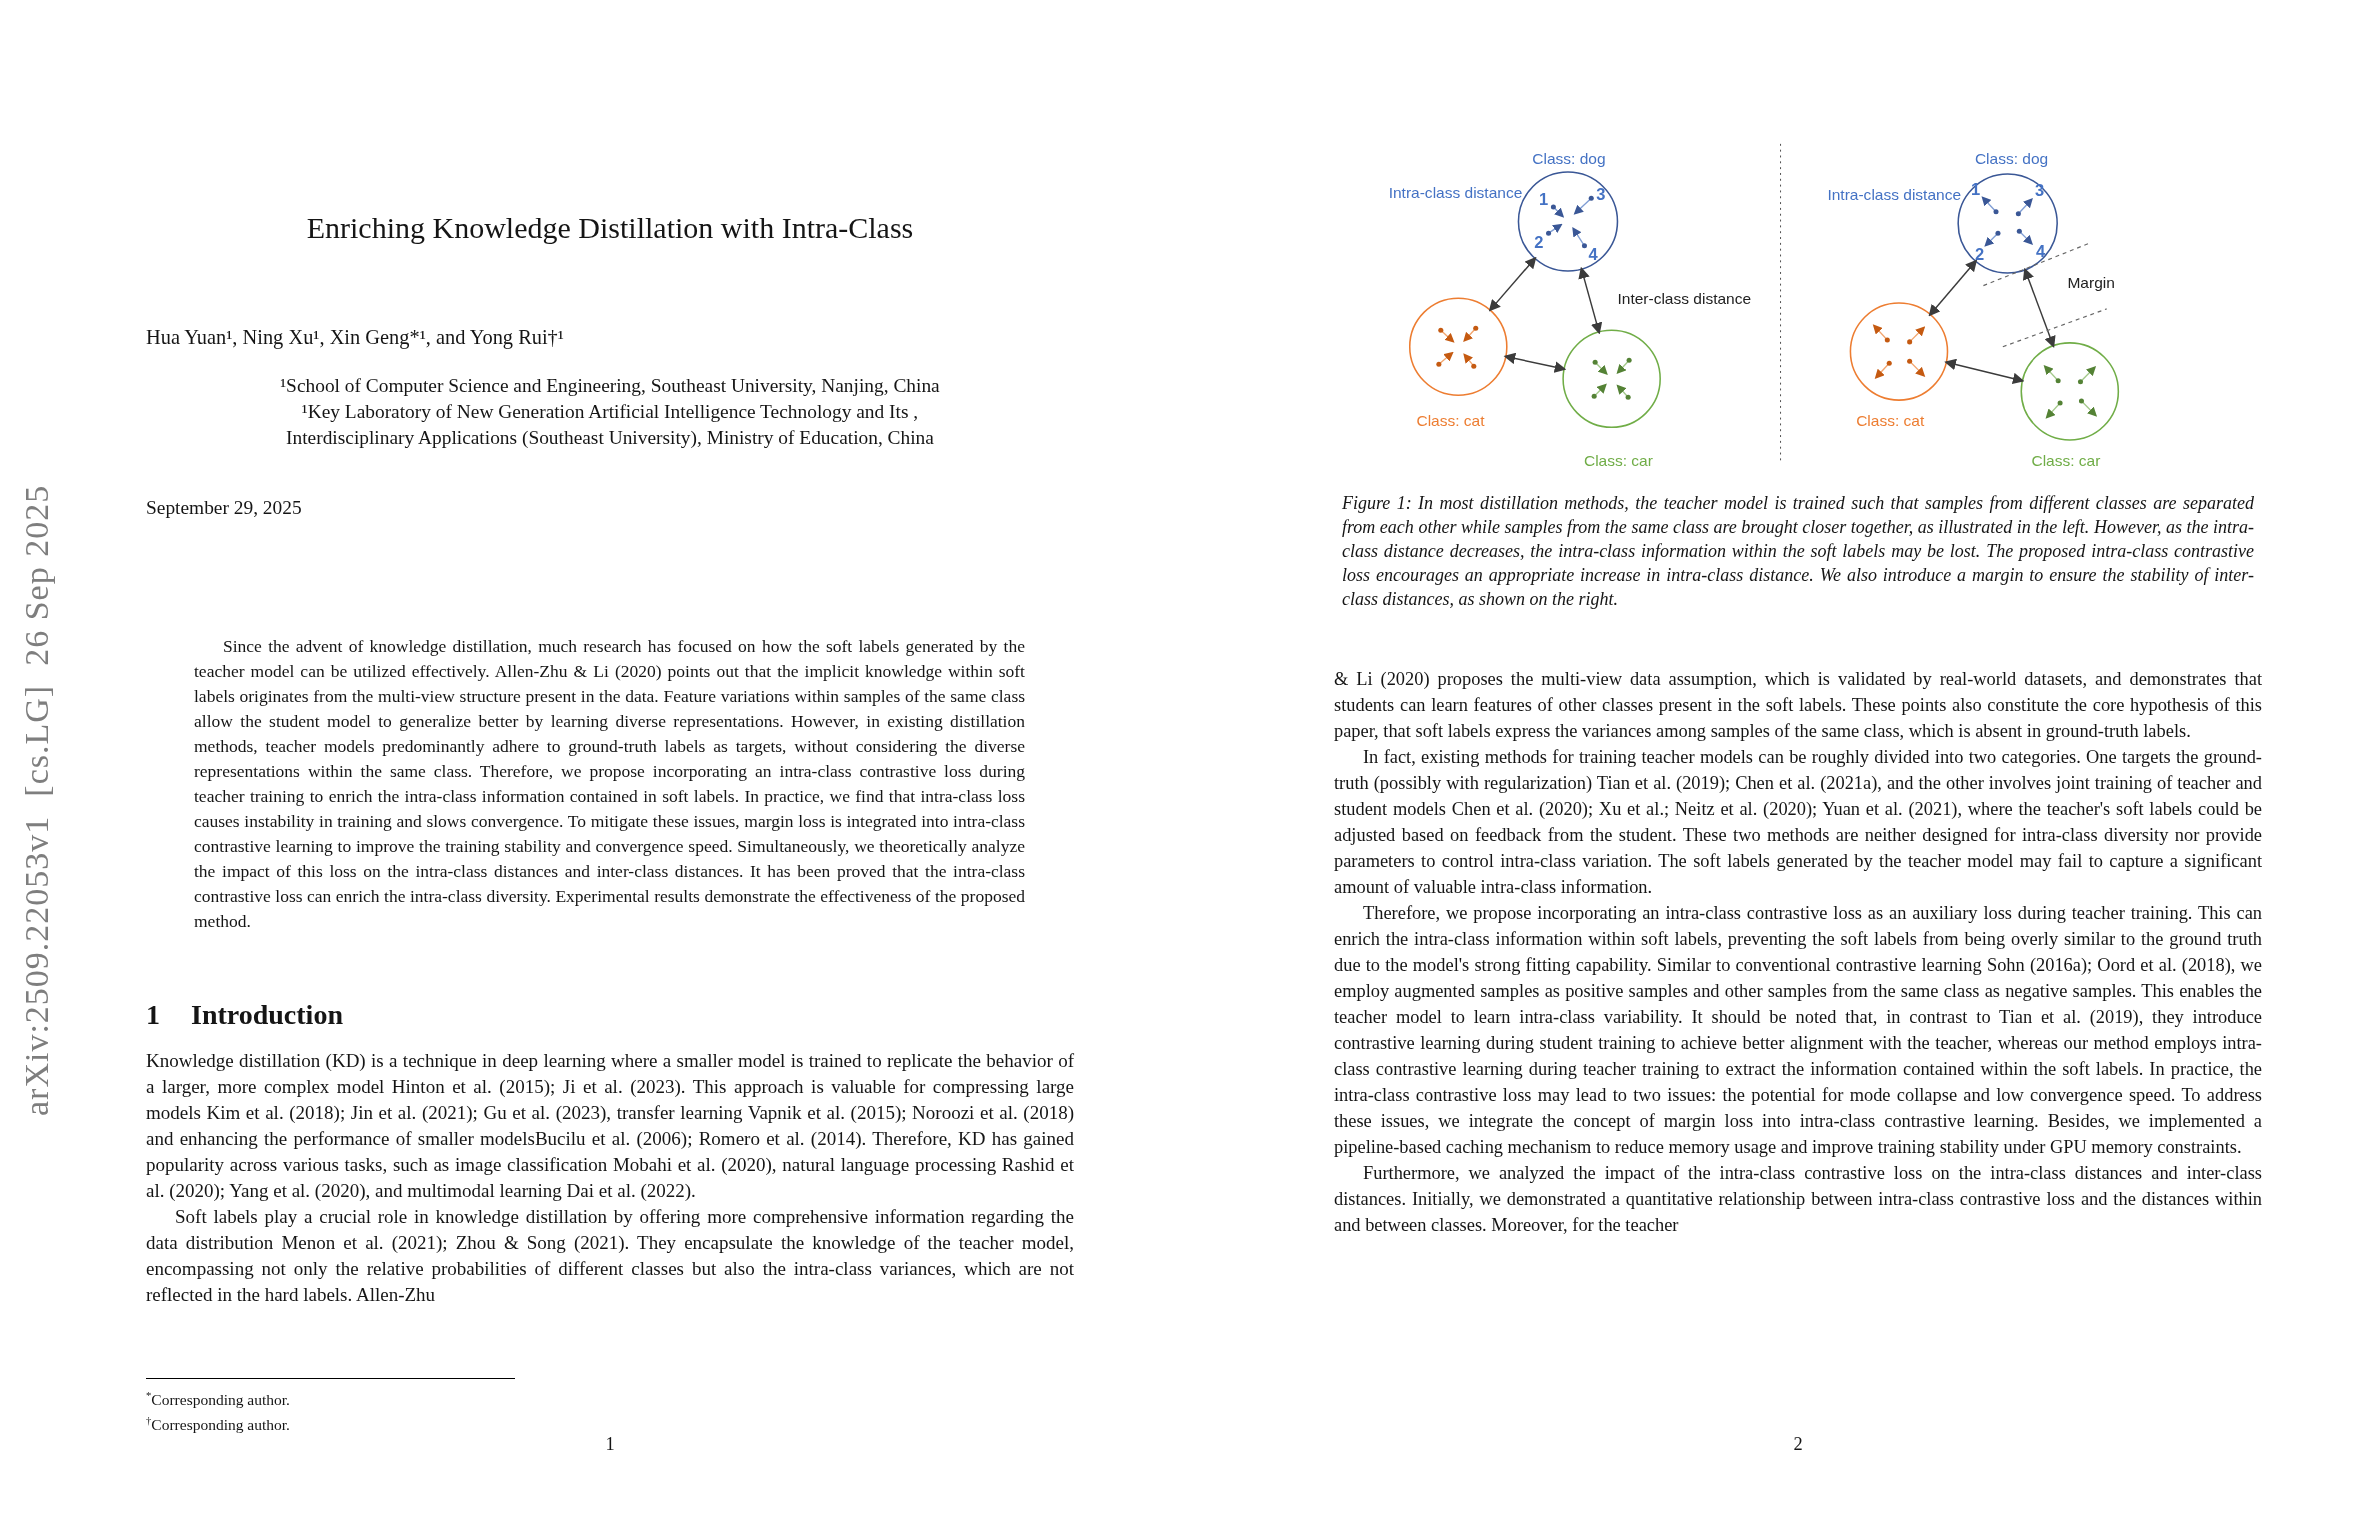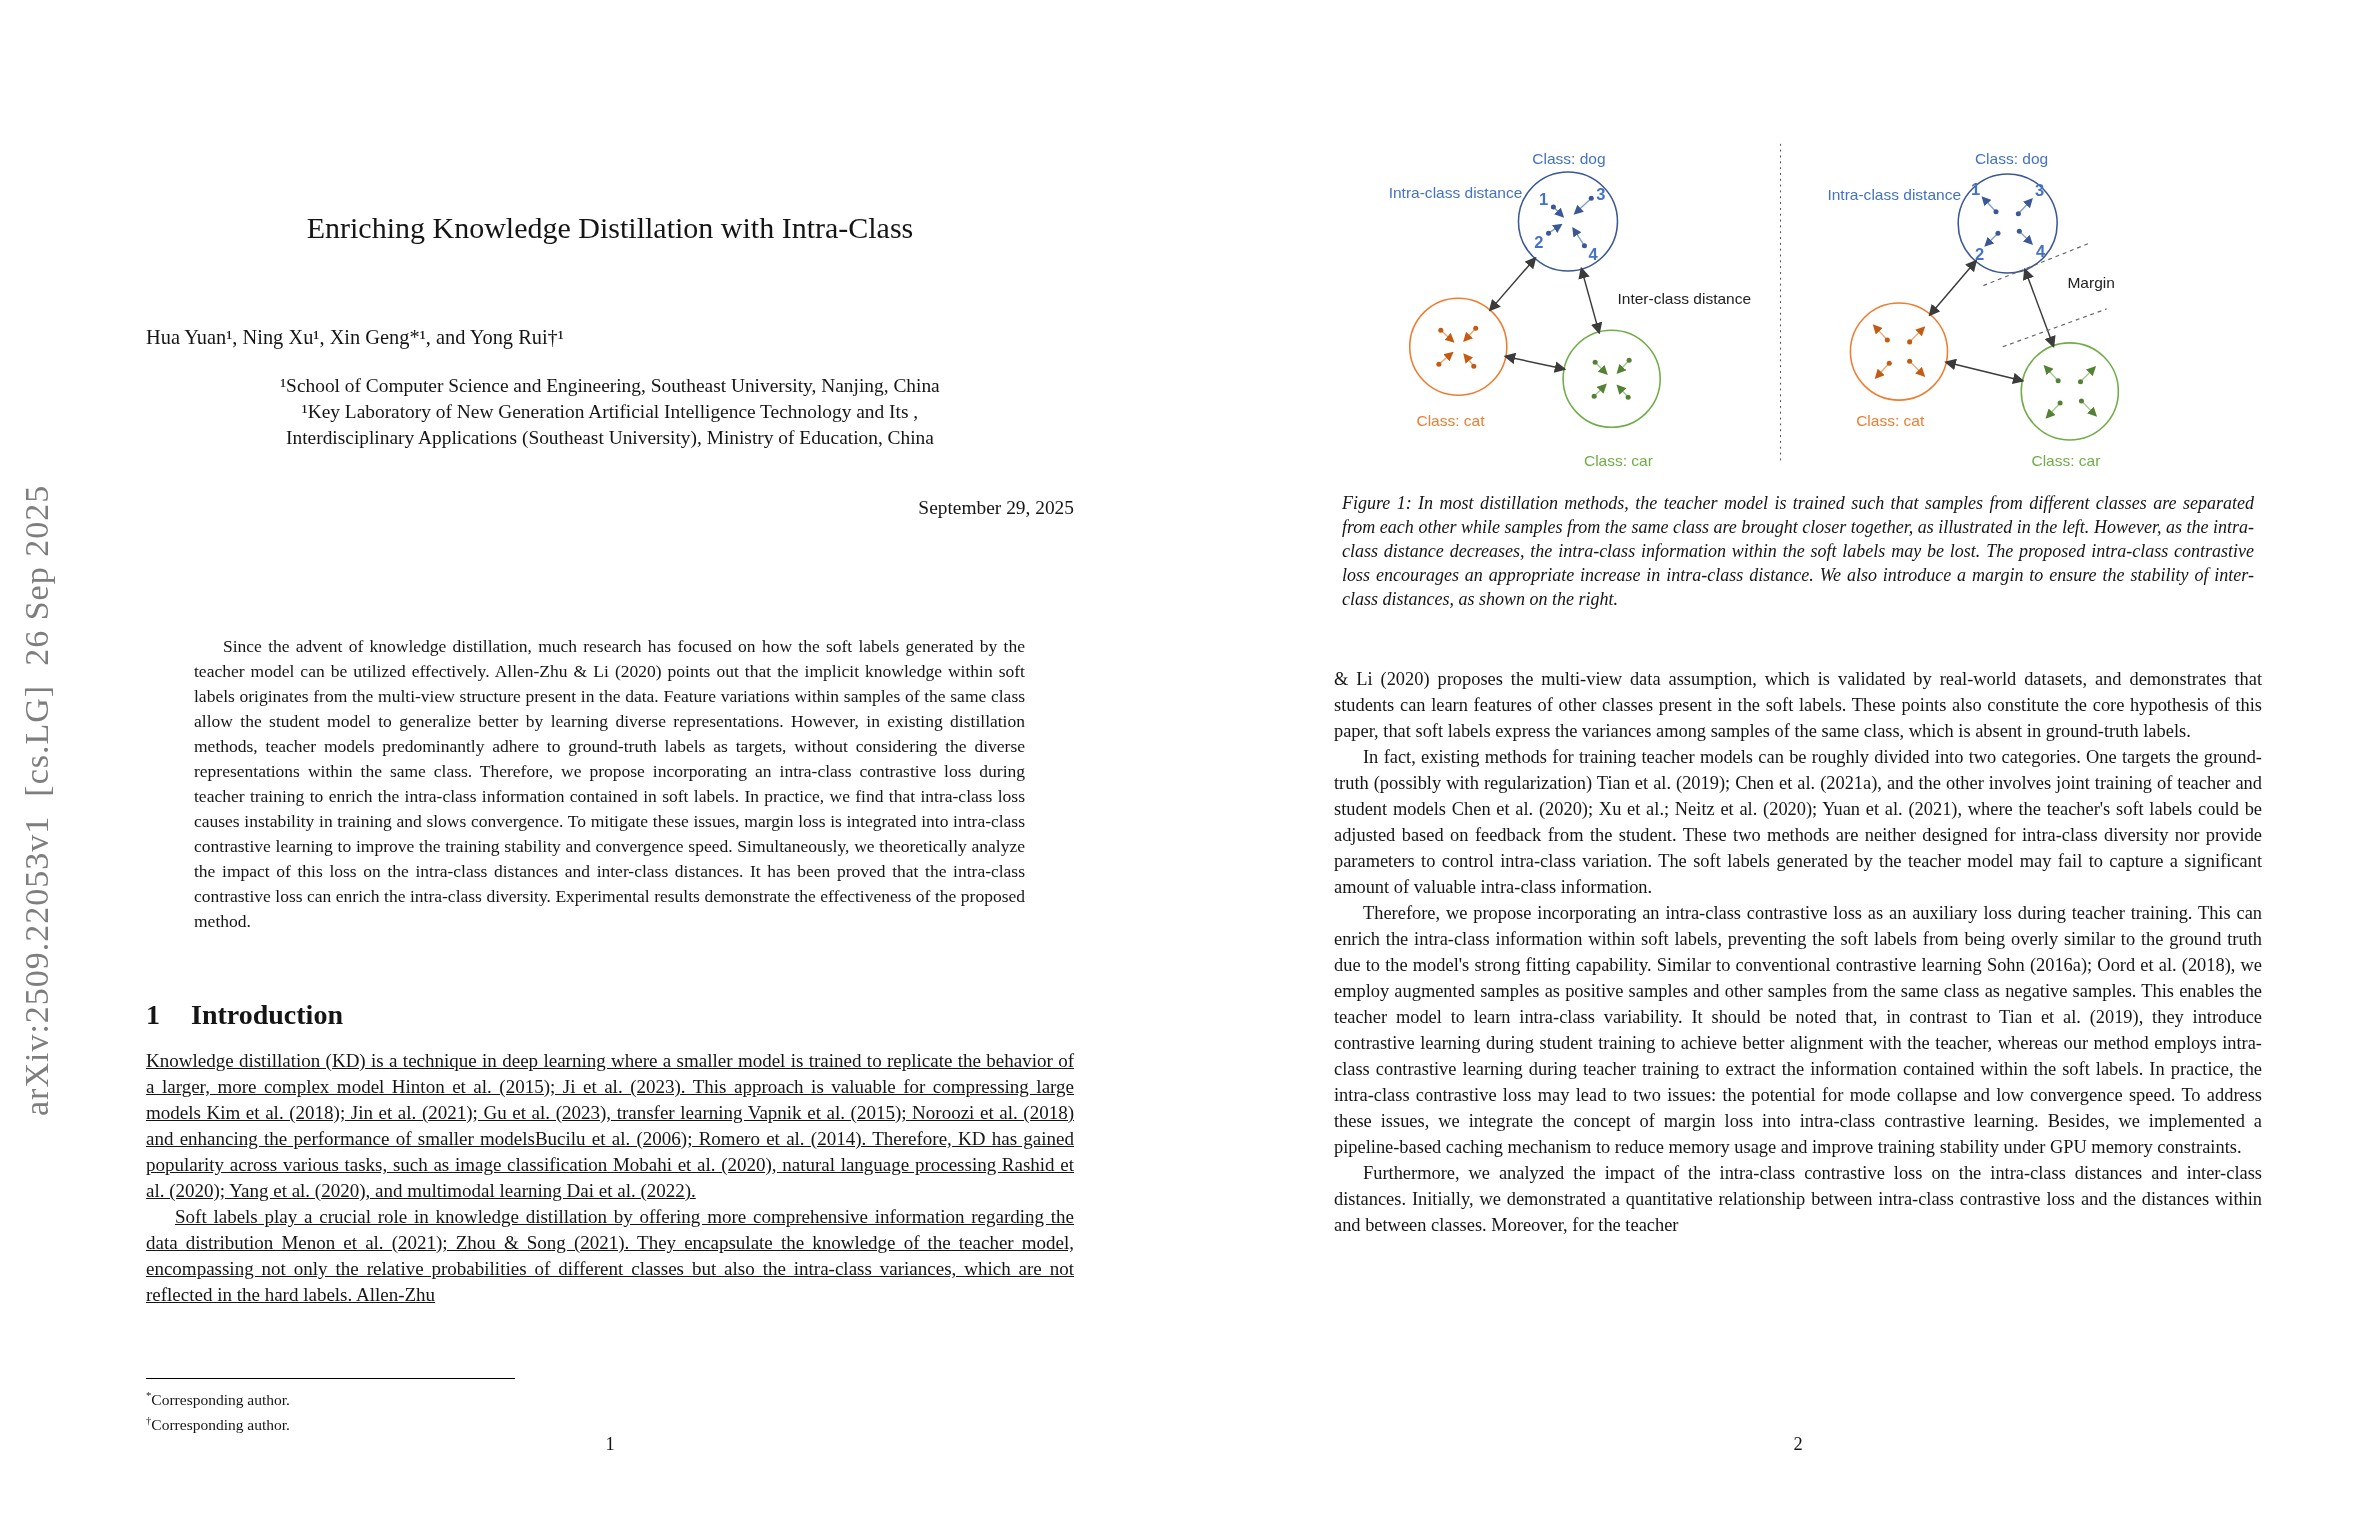--- a/index.html
+++ b/index.html
@@ -9,30 +9,30 @@
   .content-abs{position:absolute;left:146px;width:928px;}
 
   
   .watermark{position:absolute;left:17.5px;top:1116px;transform:rotate(-90deg);transform-origin:0 0;
     font-size:34px;letter-spacing:1px;color:#7e7e7e;white-space:pre;}
 
   
   .title{top:206px;text-align:center;font-size:30px;line-height:43px;}
   .authors{top:326px;font-size:20.4px;}
   .affils{top:373px;text-align:center;font-size:19.4px;line-height:26px;}
-  .date{top:497px;text-align:right;font-size:19.4px;}
+  .date{top:497px;text-align:left;font-size:19.4px;}
   .abs-head{top:604px;text-align:center;font-size:18.4px;font-weight:bold;}
   .abs-body{top:634px;left:194px;width:831px;font-size:17.5px;line-height:25px;text-align:justify;}
   .abs-body p{margin:0;text-indent:29px;}
   .sec-head{top:999px;font-size:28px;font-weight:bold;}
   .sec-head .secnum{margin-right:31px;}
   .bodytext{text-align:justify;font-size:19px;line-height:26px;}
   .bodytext p{margin:0;}
   .bodytext p.indent{text-indent:29px;}
-  #page1 .bodytext{top:1048px;text-decoration:underline;}
+  #page1 .bodytext{top:1048px;}
   .footnotes{top:1378px;font-size:15.5px;line-height:21.3px;}
   .fn-rule{width:369px;border-top:1.5px solid #000;margin:0 0 5.8px 0;}
   .footnotes sup{font-size:10.7px;}
   .pagenum{top:1434px;text-align:center;font-size:18.4px;}
 
   
   .figwrap{position:absolute;left:147px;top:134px;width:927px;height:342px;}
   .caption{top:483px;font-size:18px;line-height:24px;text-align:justify;}
   .caption p{margin:8px;font-style:italic;}
   #page2 .bodytext{top:666px;font-size:18.4px;line-height:26px;}

